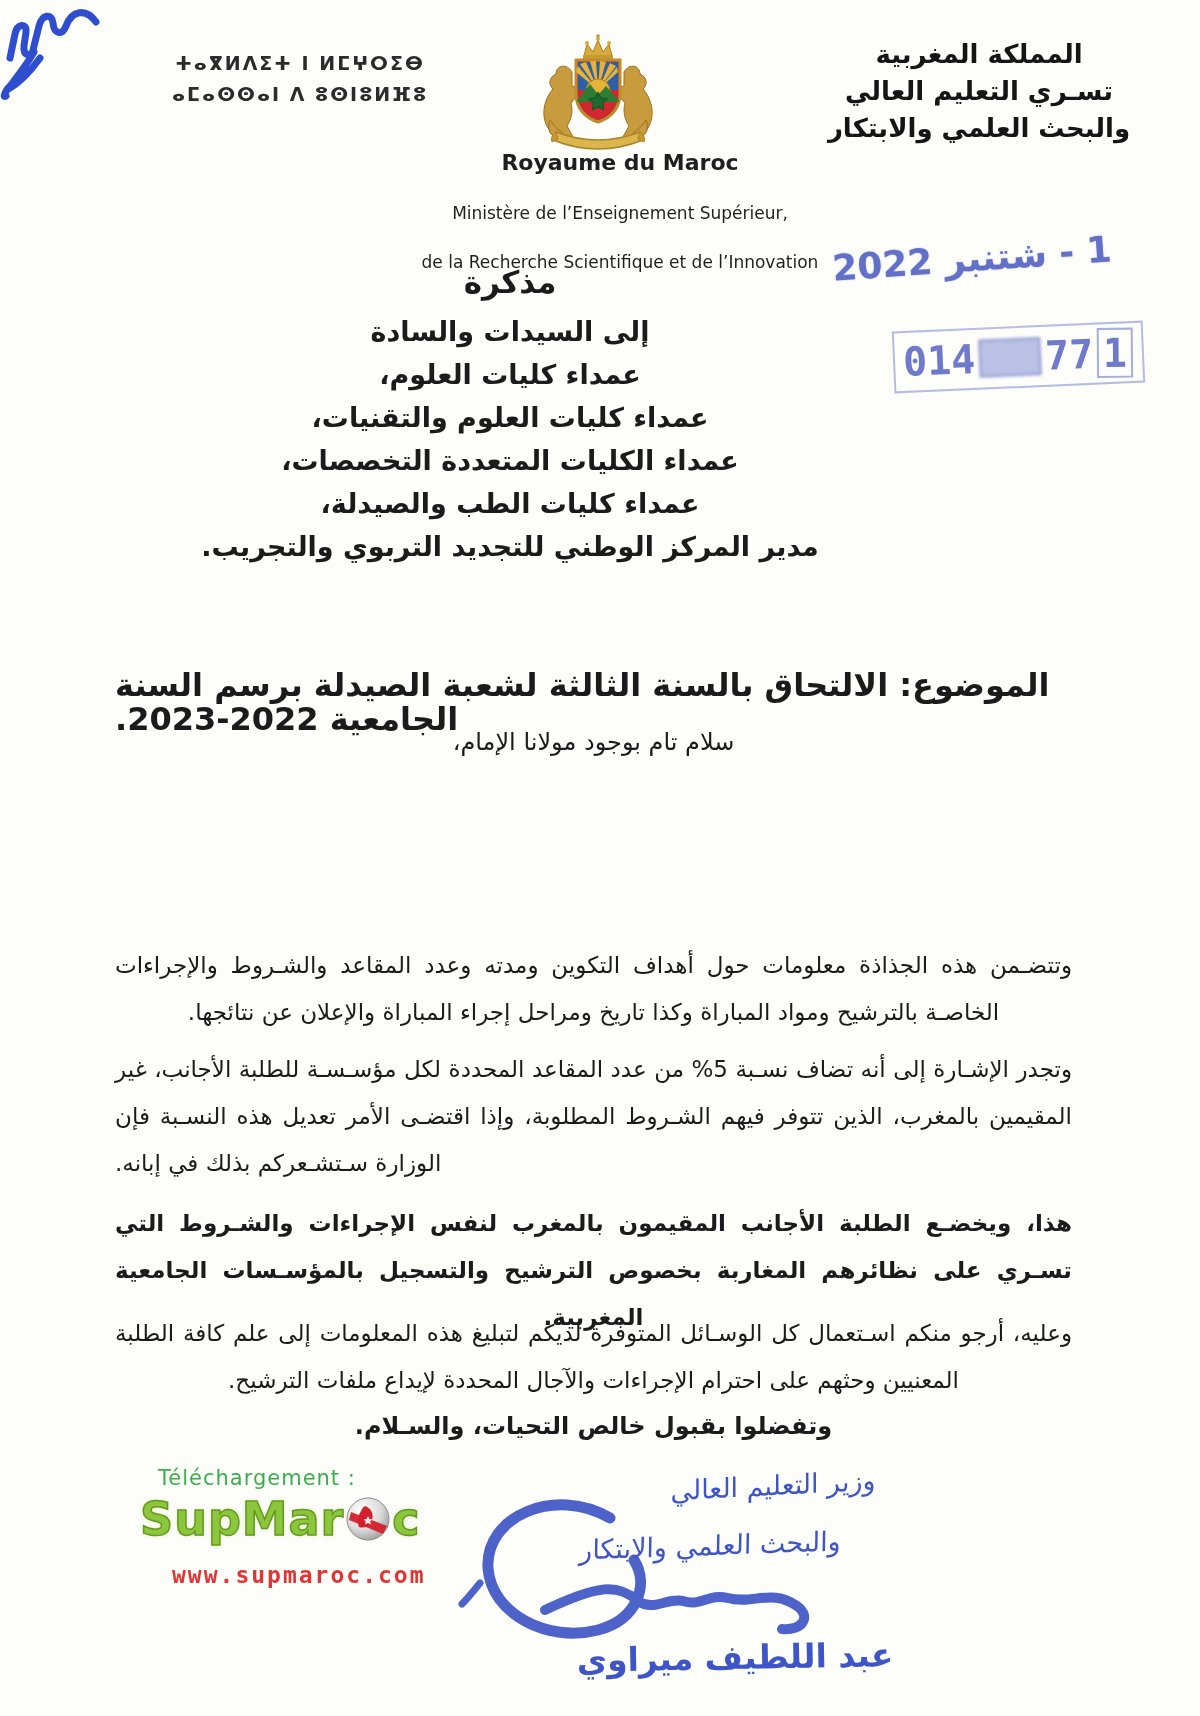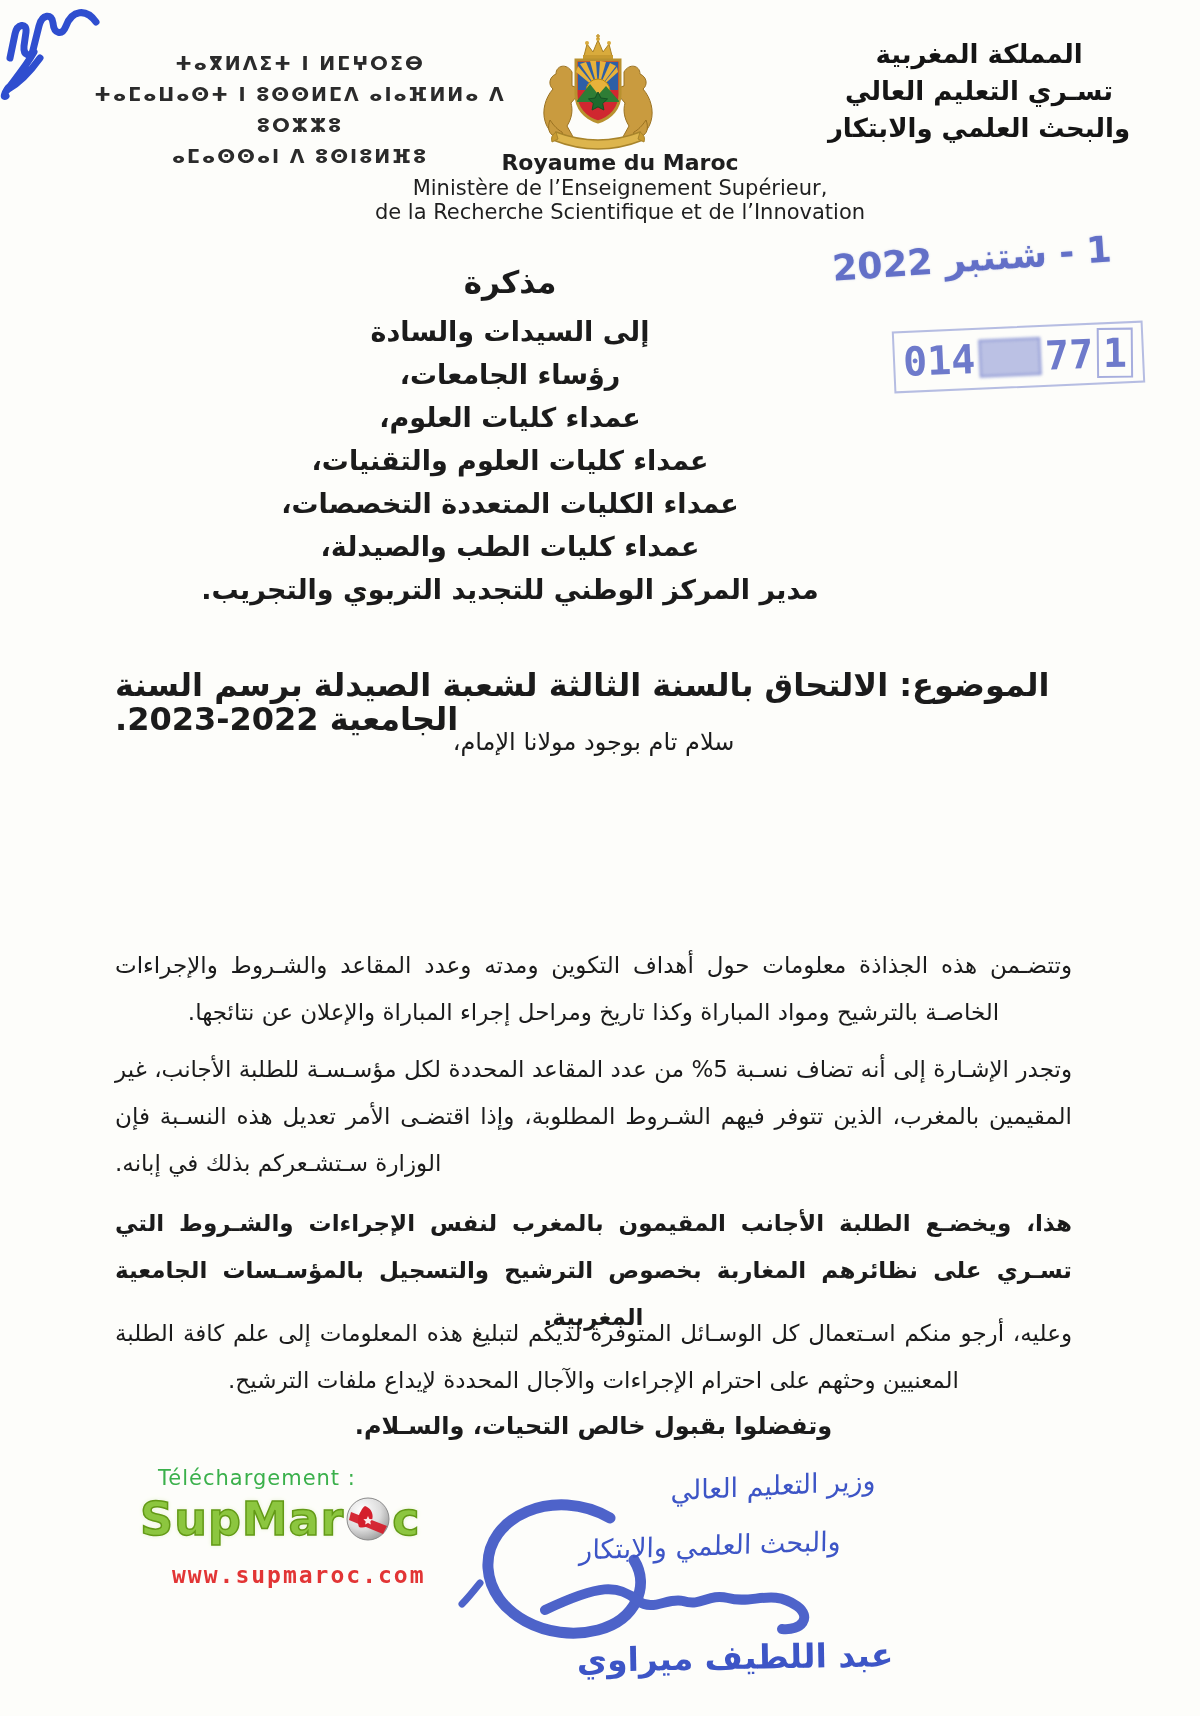--- a/index.html
+++ b/index.html
@@ -11,21 +11,21 @@
   .abs{position:absolute;}
 
   
   .tifinagh{left:50px;top:48px;width:500px;text-align:center;
     font-weight:bold;font-size:19px;line-height:31px;letter-spacing:2px;color:#2b2b2b;}
   .emblem{left:538px;top:32px;width:120px;height:128px;}
   .ministry-ar{left:788px;top:36px;width:382px;direction:rtl;text-align:center;
     font-weight:bold;font-size:26px;line-height:37px;color:#151515;}
   .french{left:330px;top:150px;width:580px;text-align:center;color:#1f1f1f;}
   .french .f1{font-weight:bold;font-size:22px;line-height:26px;}
-  .french .f2{font-size:21px;line-height:24px;}
+  .french .f2{font-size:17px;line-height:24px;margin-top:25px;}
 
   
   .date-stamp{left:812px;top:238px;width:320px;direction:rtl;text-align:center;
     font-weight:bold;font-size:36px;color:rgba(90,104,196,0.92);
     transform:rotate(-4deg);letter-spacing:1px;
     text-shadow:0 0 2px rgba(90,104,196,0.35);}
   .reg-stamp{left:893px;top:326px;transform:rotate(-2.5deg);
     display:flex;align-items:center;gap:4px;padding:4px 8px;
     border:2px solid rgba(96,110,198,0.45);
     color:rgba(90,104,196,0.88);
@@ -80,21 +80,20 @@
   <svg class="abs pen-squiggle" viewBox="0 0 118 118">
     <g fill="none" stroke="#2f4ecf" stroke-width="7" stroke-linecap="round" stroke-linejoin="round">
       <path d="M96 22 C86 8 72 10 66 26 C62 36 54 34 53 23 C52 13 42 14 39 26 L33 50 C31 58 23 56 24 46 L26 32 C27 22 17 24 15 34 L10 58"></path>
       <path d="M34 52 C26 66 16 78 7 90 C18 84 30 72 40 58"></path>
       <path d="M8 88 C4 94 3 98 6 96"></path>
     </g>
   </svg>
 
   <div class="abs tifinagh">
     <div>ⵜⴰⴳⵍⴷⵉⵜ ⵏ ⵍⵎⵖⵔⵉⴱ</div>
-    <div>ⵜⴰⵎⴰⵡⴰⵙⵜ ⵏ ⵓⵙⵙⵍⵎⴷ ⴰⵏⴰⴼⵍⵍⴰ ⴷ ⵓⵔⵣⵣⵓ</div>
     <div>ⴰⵎⴰⵙⵙⴰⵏ ⴷ ⵓⵙⵏⵓⵍⴼⵓ</div>
   </div>
 
   <svg class="abs emblem" viewBox="0 0 120 128">
 
     <g>
       <path d="M46 24 L49 12 L55 20 L60 8 L65 20 L71 12 L74 24 Z" fill="#d9ab3c" stroke="#a87f22" stroke-width="1"></path>
       <rect x="45" y="23" width="30" height="4" fill="#c79a30"></rect>
       <circle cx="49" cy="11" r="2" fill="#d9ab3c"></circle>
         <circle cx="60" cy="7" r="2" fill="#d9ab3c"></circle>
@@ -154,21 +153,20 @@
   <div class="abs reg-stamp">
     <span>014</span>
     <span class="smudge"></span>
     <span>77</span>
     <span class="boxed">1</span>
   </div>
 
   <div class="abs memo-head">
     <div class="memo-title">مذكرة</div>
     <div class="recipient">إلى السيدات والسادة</div>
-    <div class="recipient">رؤساء الجامعات،</div>
     <div class="recipient">عمداء كليات العلوم،</div>
     <div class="recipient">عمداء كليات العلوم والتقنيات،</div>
     <div class="recipient">عمداء الكليات المتعددة التخصصات،</div>
     <div class="recipient">عمداء كليات الطب والصيدلة،</div>
     <div class="recipient">مدير المركز الوطني للتجديد التربوي والتجريب.</div>
   </div>
 
   <div class="abs subject">الموضوع: الالتحاق بالسنة الثالثة لشعبة الصيدلة برسم السنة الجامعية 2022-2023.</div>
   <div class="abs salutation">سلام تام بوجود مولانا الإمام،</div>
 

